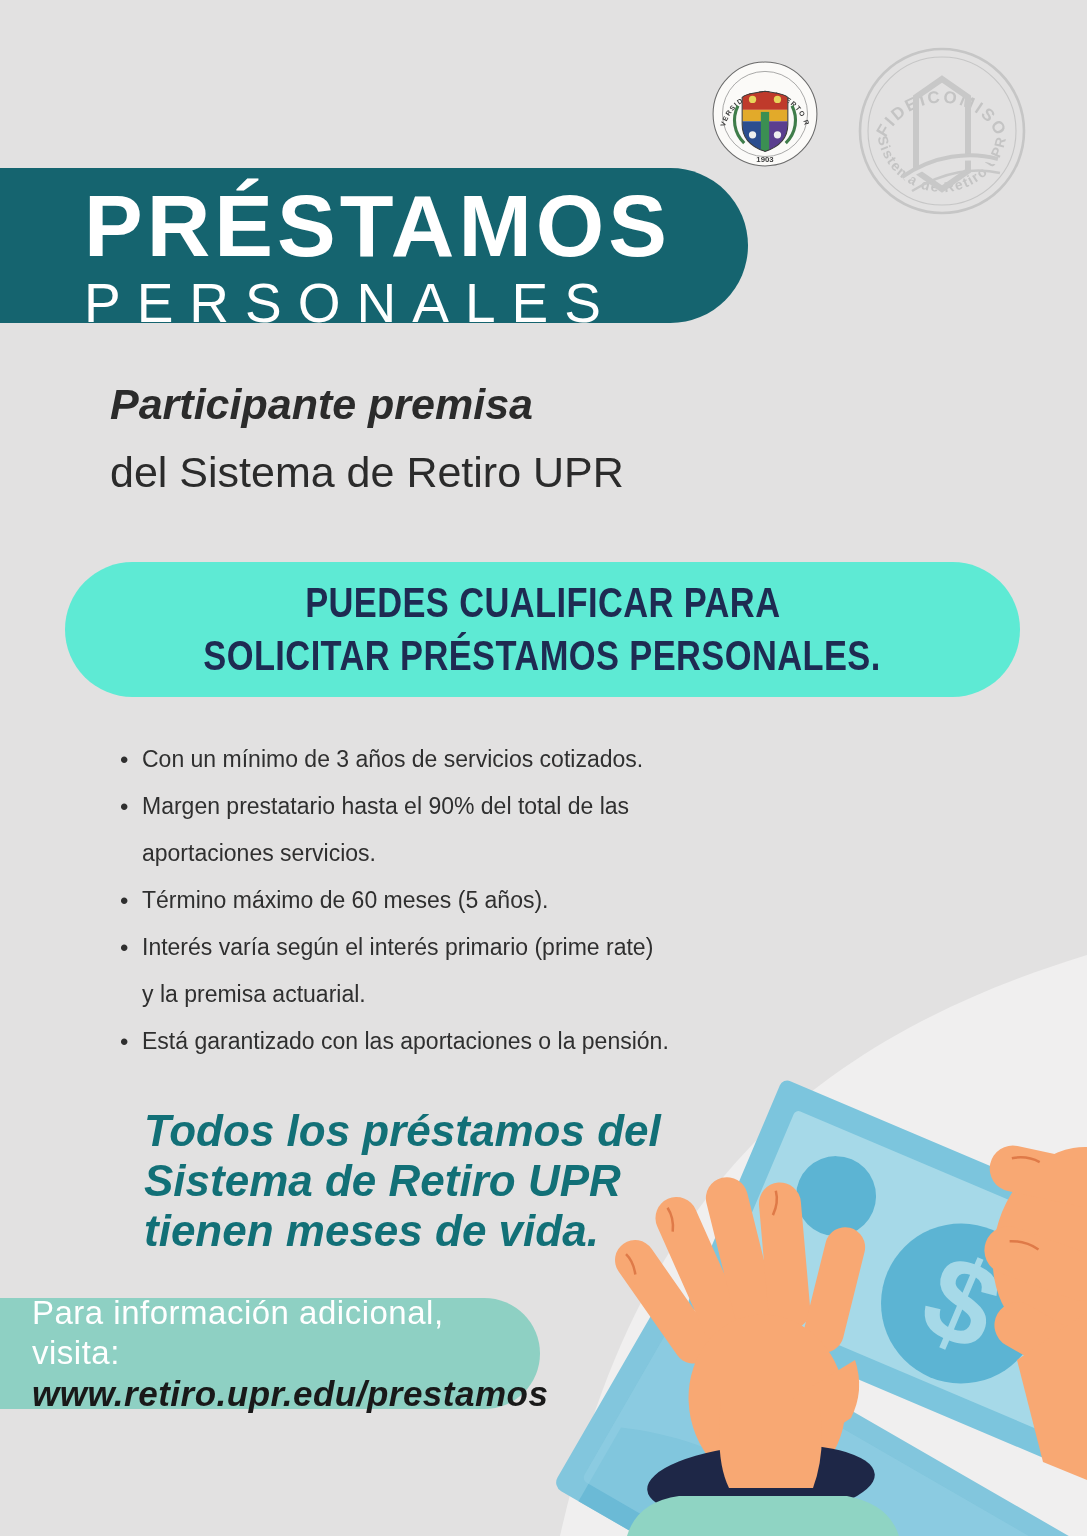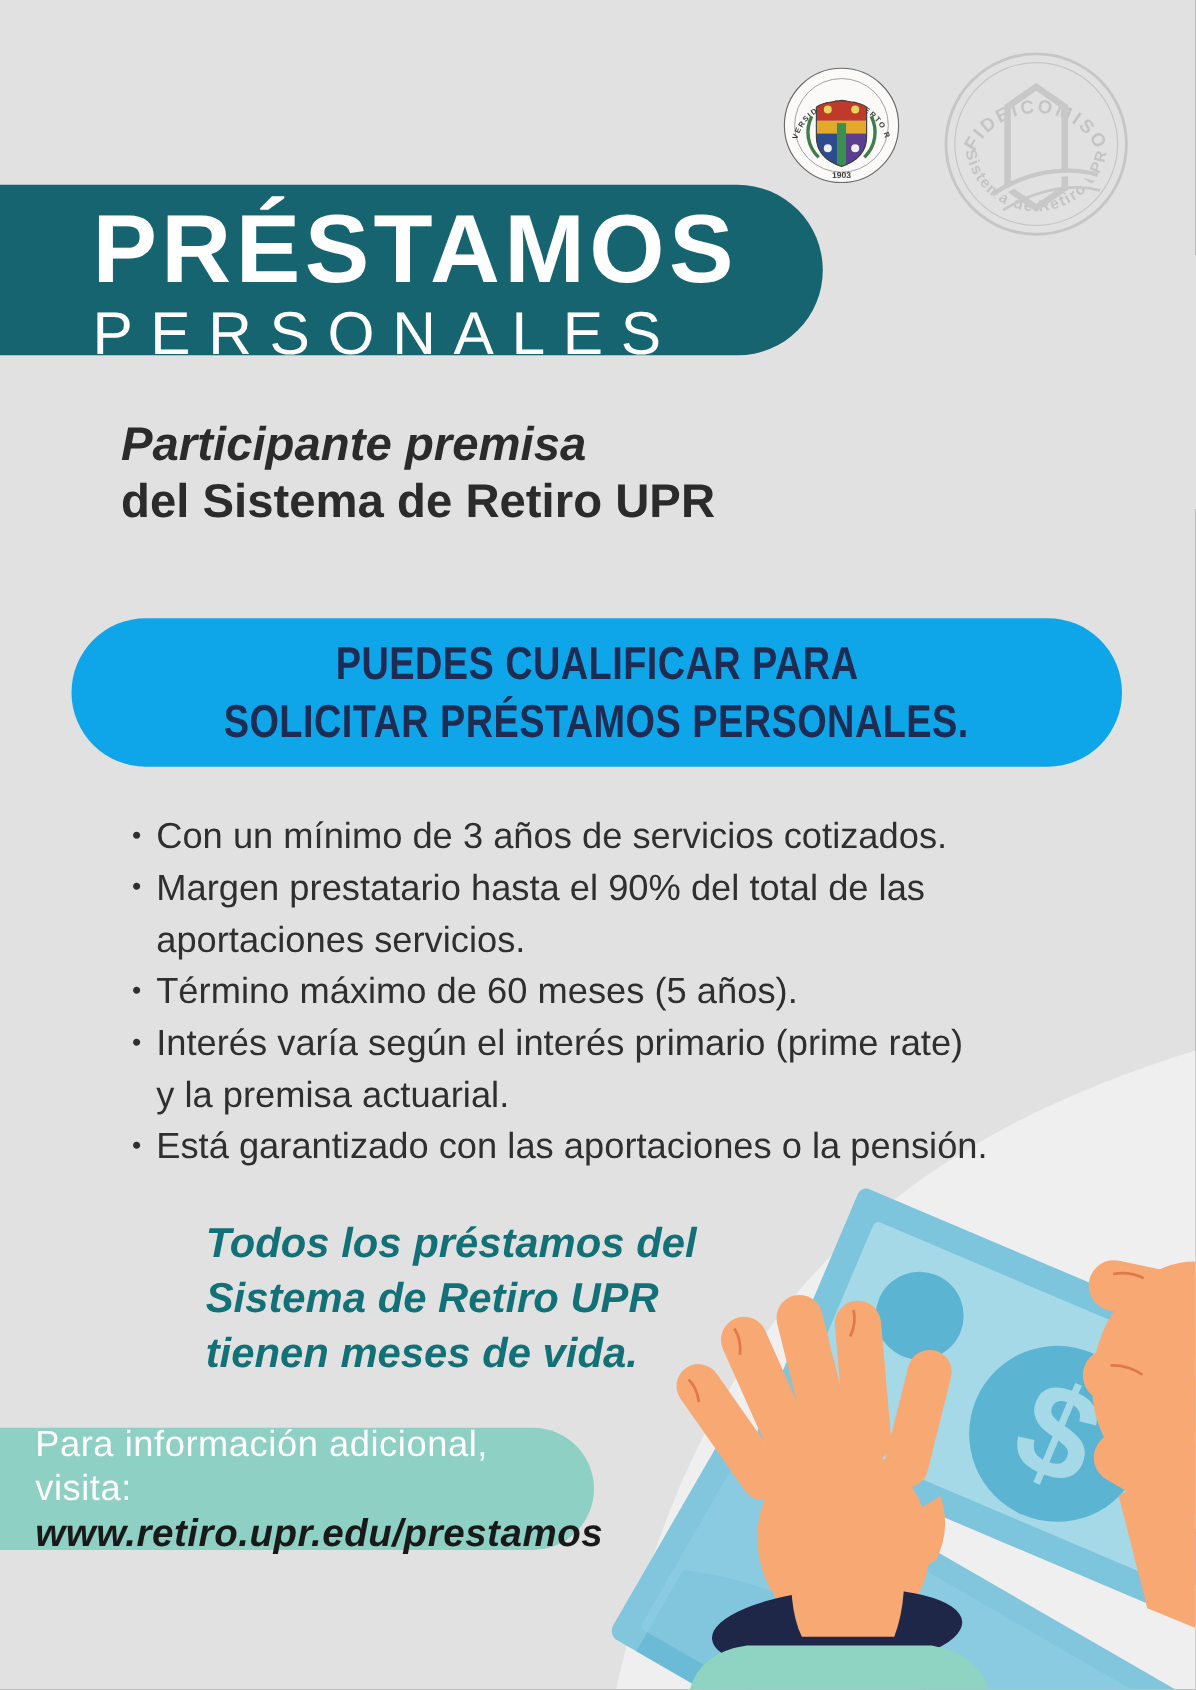--- a/index.html
+++ b/index.html
@@ -29,47 +29,47 @@
     font-size:88px; font-weight:700; letter-spacing:4px; line-height:1.0;
   }
   #banner .t2 {
     font-size:55px; font-weight:400; letter-spacing:16px; line-height:1.0;
     margin-top:6px;
   }
 
   
   #subtitle { left:110px; top:378px; z-index:2; color:#2b2b2b; }
   #subtitle .s1 { font-size:43px; font-weight:700; font-style:italic; line-height:52px; }
-  #subtitle .s2 { font-size:43px; font-weight:700; line-height:52px; }
+  #subtitle .s2 { font-size:43px; font-weight:400; line-height:52px;margin-top:16px; }
 
   
   #qual-box {
     left:65px; top:562px; width:955px; height:135px; z-index:2;
-    background:#0ea5e9; border-radius:68px;
+    background:#5eead4; border-radius:68px;
     display:flex; flex-direction:column; align-items:center; justify-content:center;
   }
   #qual-box .q-line {
     display:block; transform:scaleX(0.82); transform-origin:50% 50%;
     font-size:42px; font-weight:700; color:#1e2b52; line-height:1.25;
     letter-spacing:0.5px; white-space:nowrap;
   }
 
   
   #bullets { left:120px; top:736px; width:885px; z-index:2; color:#2f2f2f; }
   .bullet-item { display:flex; align-items:flex-start; }
   .bullet-dot {
     flex:0 0 22px; font-size:24px; line-height:47px; color:#2f2f2f;
   }
   .bullet-lines { flex:1; }
-  .bullet-lines div { font-size:33px; line-height:47px; white-space:nowrap; }
+  .bullet-lines div { font-size:23px; line-height:47px; white-space:nowrap; }
 
   
   #note { left:144px; top:1106px; z-index:2; color:#127077; }
   #note div {
-    font-size:38px; font-weight:700; font-style:italic; line-height:50px;margin-left:43px;
+    font-size:44px; font-weight:700; font-style:italic; line-height:50px;
   }
 
   
   #footer-box {
     left:0; top:1298px; width:540px; height:111px; z-index:2;
     background:#8ed0c3; border-radius:0 56px 56px 0;
     display:flex; flex-direction:column; justify-content:center;
     padding-left:32px;
   }
   #footer-box .f1 { font-size:33px; color:#ffffff; line-height:40px; letter-spacing:0.5px; }

